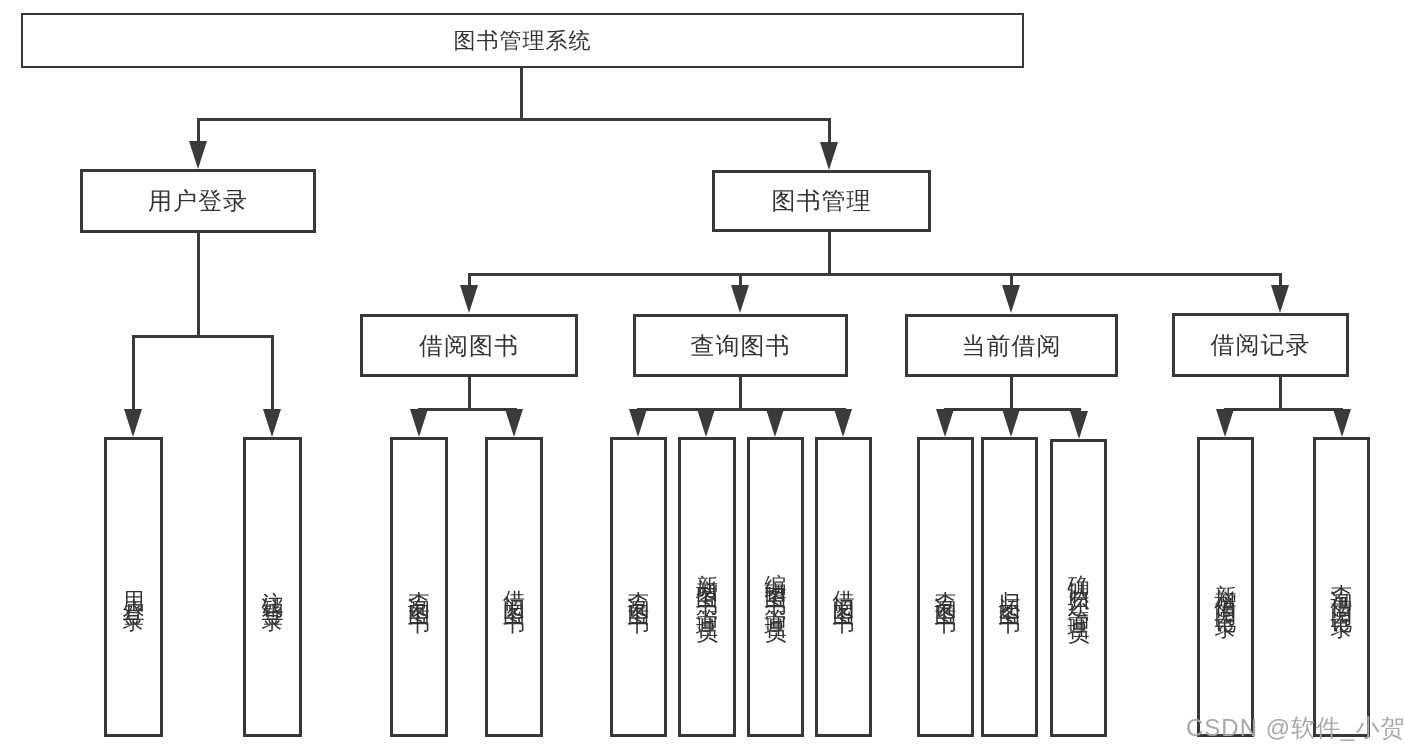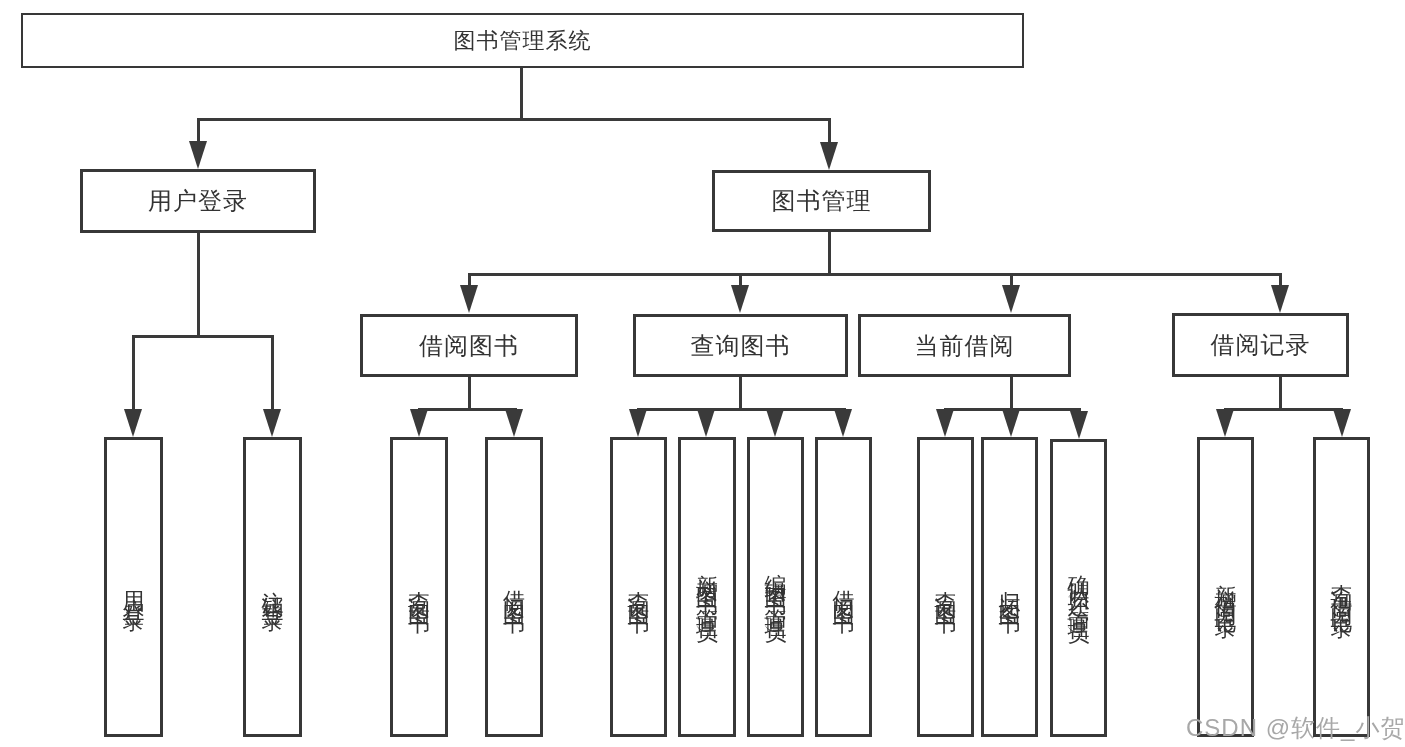--- a/index.html
+++ b/index.html
@@ -44,21 +44,21 @@
   <div class="node hnode" style="left:712px;top:170px;width:219px;height:62px">
     <span>图书管理</span>
   </div>
 
   <div class="node hnode" style="left:360px;top:314px;width:218px;height:63px">
     <span>借阅图书</span>
   </div>
   <div class="node hnode" style="left:633px;top:314px;width:215px;height:63px">
     <span>查询图书</span>
   </div>
-  <div class="node hnode" style="left:858px;top:314px;width:213px;height:63px">
+  <div class="node hnode" style="left:905px;top:314px;width:213px;height:63px">
     <span>当前借阅</span>
   </div>
   <div class="node hnode" style="left:1172px;top:313px;width:177px;height:64px">
     <span>借阅记录</span>
   </div>
 
   <div class="node vnode" style="left:104px;top:437px;width:59px;height:300px">
     <span>用户登录</span>
   </div>
   <div class="node vnode" style="left:243px;top:437px;width:59px;height:300px">

